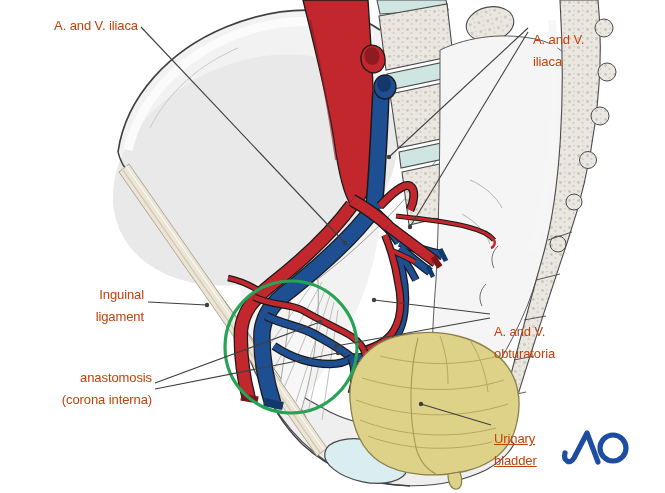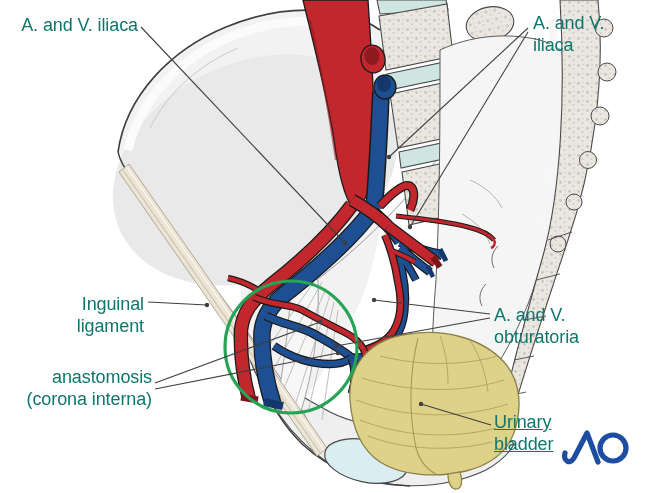--- a/index.html
+++ b/index.html
@@ -1,22 +1,22 @@
 <!DOCTYPE html>
 <html><head>
 <meta charset="utf-8">
 <style>
   html,body{margin:0;padding:0;background:#fff;}
   .fig{position:relative;width:665px;height:493px;background:#fff;overflow:hidden;
        font-family:"Liberation Sans","DejaVu Sans",sans-serif;}
   .fig svg{position:absolute;left:0;top:0;}
-  .lbl{position:absolute;font-size:18px;line-height:21.5px;color:#0f766e;
+  .lbl{position:absolute;font-size:13px;line-height:21.5px;color:#c2410c;
        letter-spacing:-0.1px;white-space:nowrap;}
   .lbl.r{text-align:right;}
-  .lbl.l{text-align:left;}
+  .lbl.l{text-align:left;margin-top:16px;}
   .lbl div{display:block;}
 </style>
 </head>
 <body>
 
 <div class="fig">
 <svg width="665" height="493" viewBox="0 0 665 493">
   <defs>
     <pattern id="stip" width="9" height="9" patternUnits="userSpaceOnUse">
       <rect width="9" height="9" fill="#eae7e1"></rect>
@@ -239,21 +239,21 @@
 
 <div class="lbl r" style="left:8px;top:15px;width:130px;">
   <div>A. and V. iliaca</div>
 </div>
 
 <div class="lbl l" style="left:533px;top:13px;">
   <div>A. and V.</div>
   <div>iliaca</div>
 </div>
 
-<div class="lbl r" style="left:14px;top:294px;width:130px;">
+<div class="lbl r" style="left:14px;top:284px;width:130px;">
   <div>Inguinal</div>
   <div>ligament</div>
 </div>
 
 <div class="lbl r" style="left:2px;top:367px;width:150px;">
   <div>anastomosis</div>
   <div>(corona interna)</div>
 </div>
 
 <div class="lbl l" style="left:494px;top:305px;">

